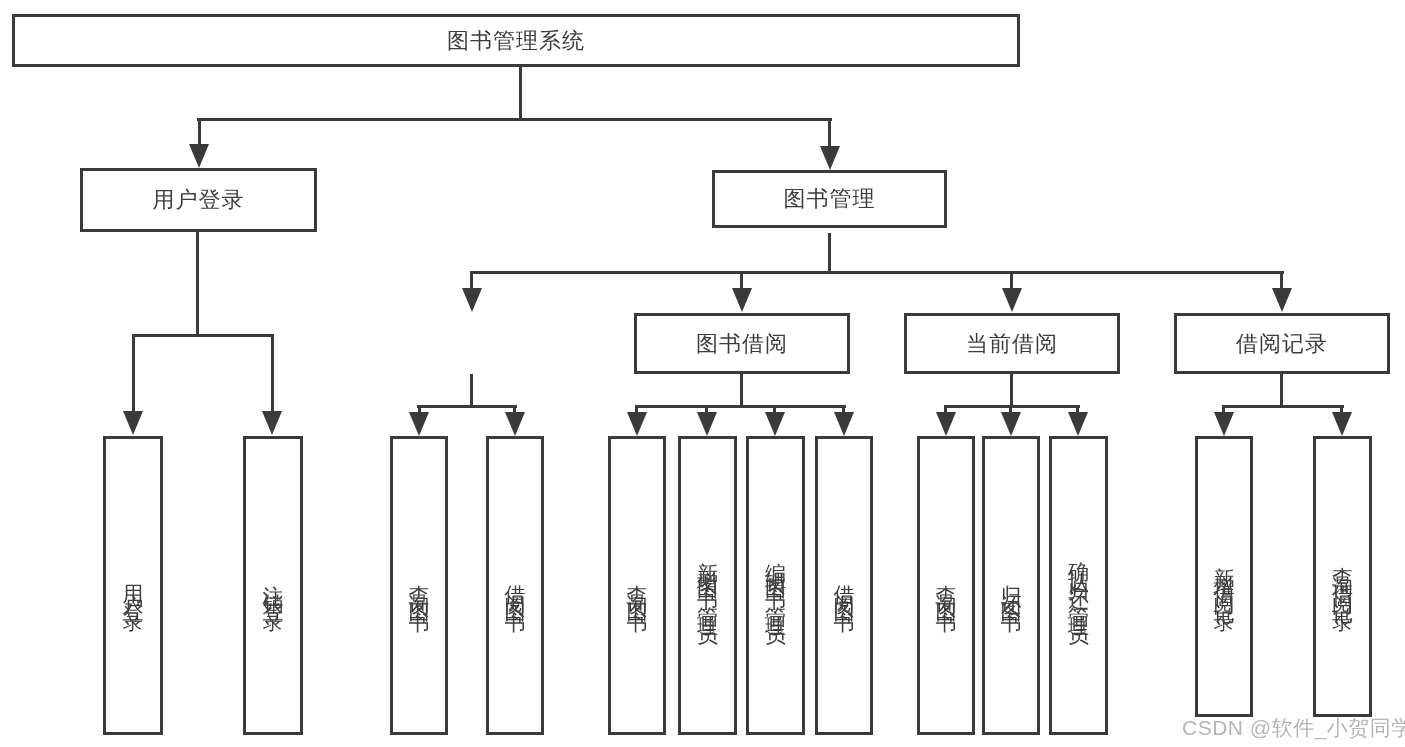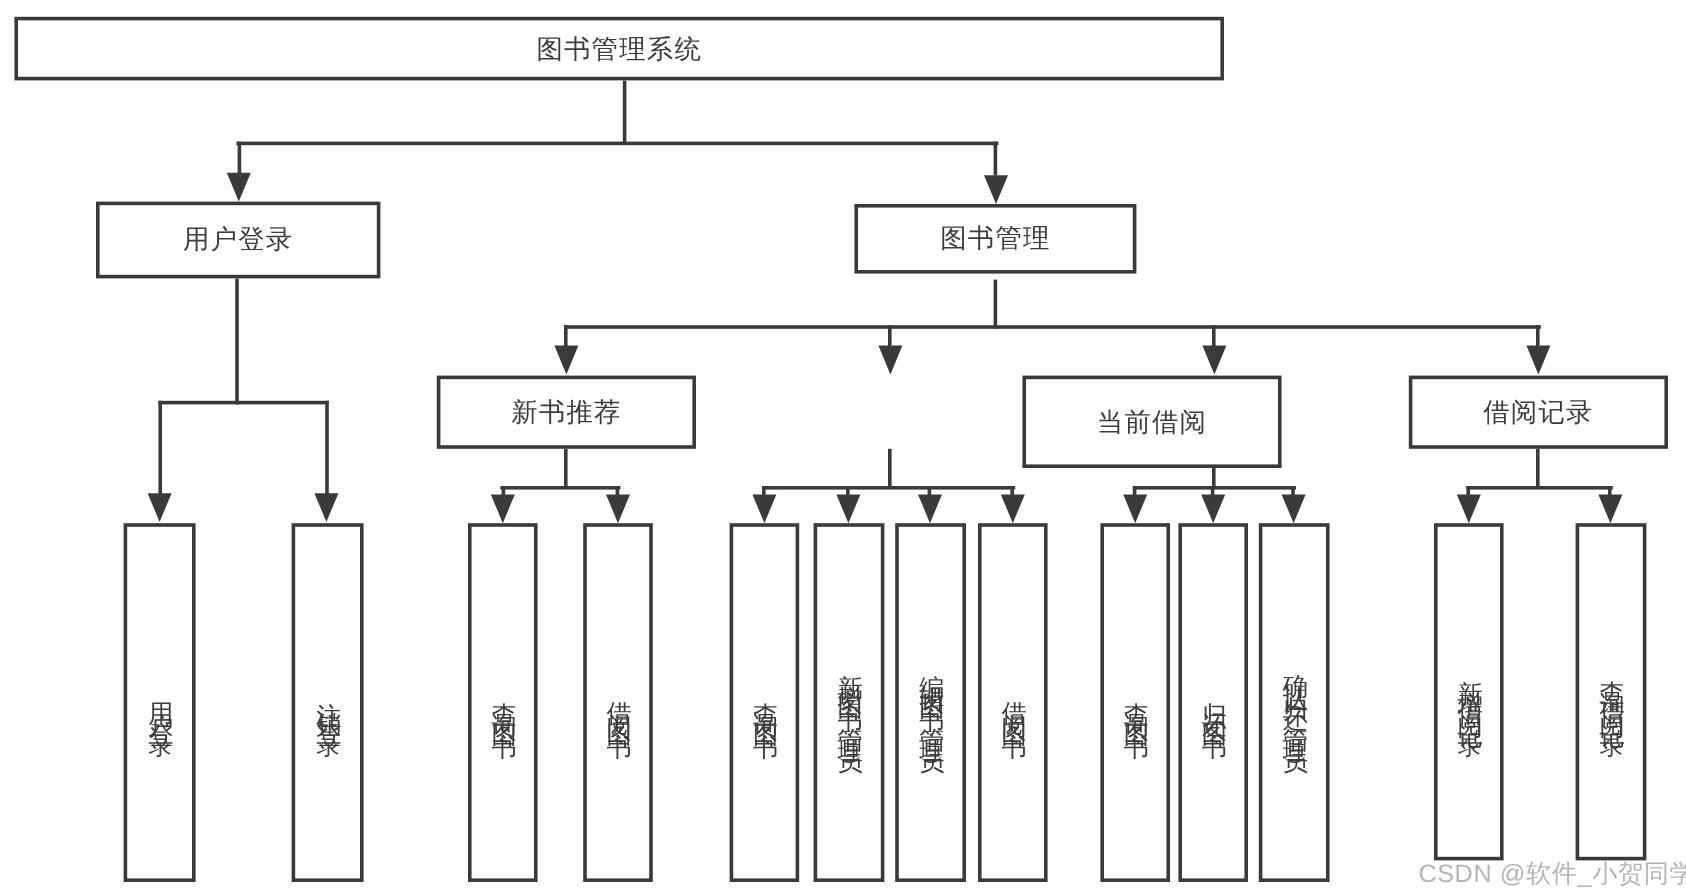--- a/index.html
+++ b/index.html
@@ -77,22 +77,22 @@
   <div class="hline" style="left:470px;top:271px;width:814px;"></div>
   <div class="vline" style="left:470px;top:271px;height:19px;"></div>
   <div class="arrowhead" style="left:462px;top:288px;"></div>
   <div class="vline" style="left:740px;top:271px;height:19px;"></div>
   <div class="arrowhead" style="left:732px;top:288px;"></div>
   <div class="vline" style="left:1010px;top:271px;height:19px;"></div>
   <div class="arrowhead" style="left:1002px;top:288px;"></div>
   <div class="vline" style="left:1280px;top:271px;height:19px;"></div>
   <div class="arrowhead" style="left:1272px;top:288px;"></div>
 
-  <div class="box hbox" style="left:364px;top:313px;width:216px;height:61px;">新书推荐</div>
-  <div class="box hbox" style="left:852px;top:313px;width:216px;height:77px;">当前借阅</div>
+  <div class="box hbox" style="left:634px;top:313px;width:216px;height:61px;">图书借阅</div>
+  <div class="box hbox" style="left:904px;top:313px;width:216px;height:61px;">当前借阅</div>
   <div class="box hbox" style="left:1174px;top:313px;width:216px;height:61px;">借阅记录</div>
 
   <div class="vline" style="left:470px;top:374px;height:33px;"></div>
   <div class="hline" style="left:417px;top:405px;width:100px;"></div>
   <div class="vline" style="left:418px;top:405px;height:10px;"></div>
   <div class="arrowhead" style="left:409px;top:412px;"></div>
   <div class="vline" style="left:513px;top:405px;height:10px;"></div>
   <div class="arrowhead" style="left:505px;top:412px;"></div>
 
   <div class="vline" style="left:740px;top:374px;height:33px;"></div>

